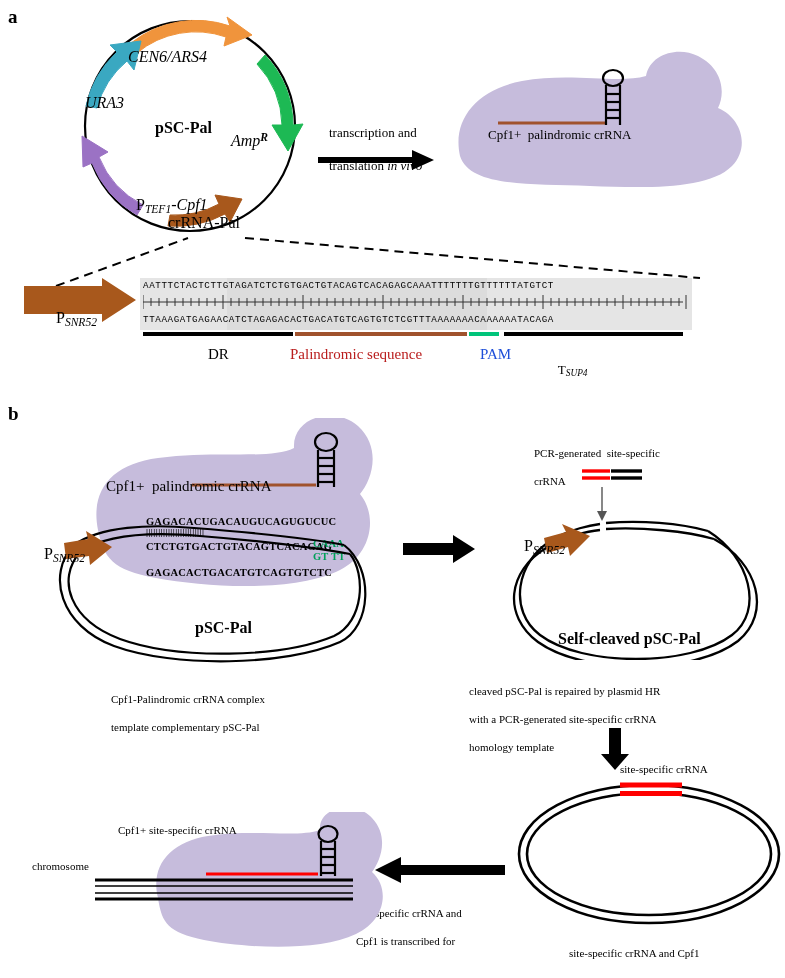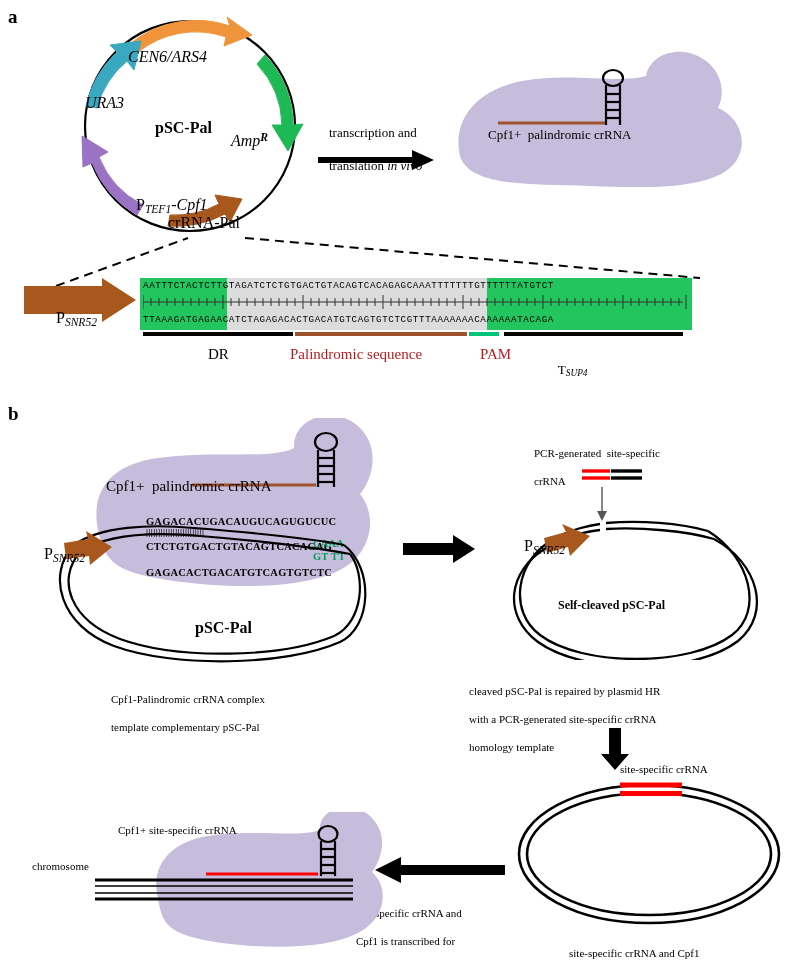--- a/index.html
+++ b/index.html
@@ -41,21 +41,21 @@
   }
   .seq-b {
     font-family: "Liberation Serif", "DejaVu Serif", serif;
     font-weight: bold;
     font-size: 10.5px;
     letter-spacing: 0.2px;
     white-space: pre;
   }
   .pam-green { color: #00a05a; }
   .legend-brown { color: #b91c1c; }
-  .legend-green { color: #b91c1c; }
+  .legend-green { color: #1d4ed8; }
   .sub-ital {
     font-style: italic;
     font-weight: normal;
     font-size: 0.72em;
     vertical-align: -0.22em;
   }
   .sup-b {
     font-weight: bold;
     font-size: 0.72em;
     vertical-align: 0.42em;
@@ -148,21 +148,21 @@
     <line x1="245" y1="18" x2="700" y2="58" stroke="#000" stroke-width="2" stroke-dasharray="9,6"></line>
   </svg>
 
   <svg class="abs" style="left:24px; top:278px;" width="120" height="48">
     <path d="M 0 8 L 78 8 L 78 0 L 112 22 L 78 44 L 78 36 L 0 36 Z" fill="#a8581c"></path>
   </svg>
   <div class="abs txt" style="left:40px; top:288px; font-size:16px; color:#000;">
     <span>P</span><span class="sub-ital">SNR52</span>
   </div>
 
-  <div class="abs" style="left:140px; top:278px; width:552px; height:52px; background:#22c55e;">
+  <div class="abs" style="left:140px; top:278px; width:552px; height:52px; background:#e5e5e5;">
 
     <div class="abs" style="left:87px; top:0px; width:260px; height:52px; background:#dcdcdc;"></div>
     <div class="abs seq-mono" style="left:3px; top:2px;">AATTTCTACTCTTGTAGATCTCTGTGACTGTACAGTCACAGAGCAAATTTTTTTGTTTTTTATGTCT</div>
 
     <svg class="abs" style="left:3px; top:15px;" width="545" height="18">
       <line x1="0" y1="9" x2="540" y2="9" stroke="#333" stroke-width="1"></line>
       <g stroke="#333" stroke-width="1">
         <line x1="0" y1="2" x2="0" y2="16"></line>
           <line x1="8" y1="5" x2="8" y2="13"></line>
         <line x1="16" y1="5" x2="16" y2="13"></line>
@@ -335,21 +335,21 @@
              C 272 98, 258 48, 214 24" fill="none" stroke="#000" stroke-width="2.3"></path>
   </svg>
 
   <svg class="abs" style="left:540px; top:522px;" width="56" height="42">
     <path d="M 4 16 L 26 10 L 22 2 L 50 14 L 30 34 L 28 25 L 7 31 Z" fill="#a8581c"></path>
   </svg>
   <div class="abs txt" style="left:508px; top:516px; font-size:16px;">
     <span>P</span><span class="sub-ital">SNR52</span>
   </div>
 
-  <div class="abs txt txt-bold" style="left:558px; top:598px; font-size:12px;">Self-cleaved pSC-Pal</div>
+  <div class="abs txt txt-bold" style="left:558px; top:629px; font-size:16px;">Self-cleaved pSC-Pal</div>
 
   <div class="abs txt cap" style="left:458px; top:670px;">
     <span>cleaved pSC-Pal is repaired by plasmid HR</span><br>
     <span>with a PCR-generated site-specific crRNA</span><br>
     <span>homology template</span>
   </div>
 
   <svg class="abs" style="left:600px; top:728px;" width="30" height="42">
     <path d="M 9 0 L 21 0 L 21 26 L 29 26 L 15 42 L 1 26 L 9 26 Z" fill="#000"></path>
   </svg>

